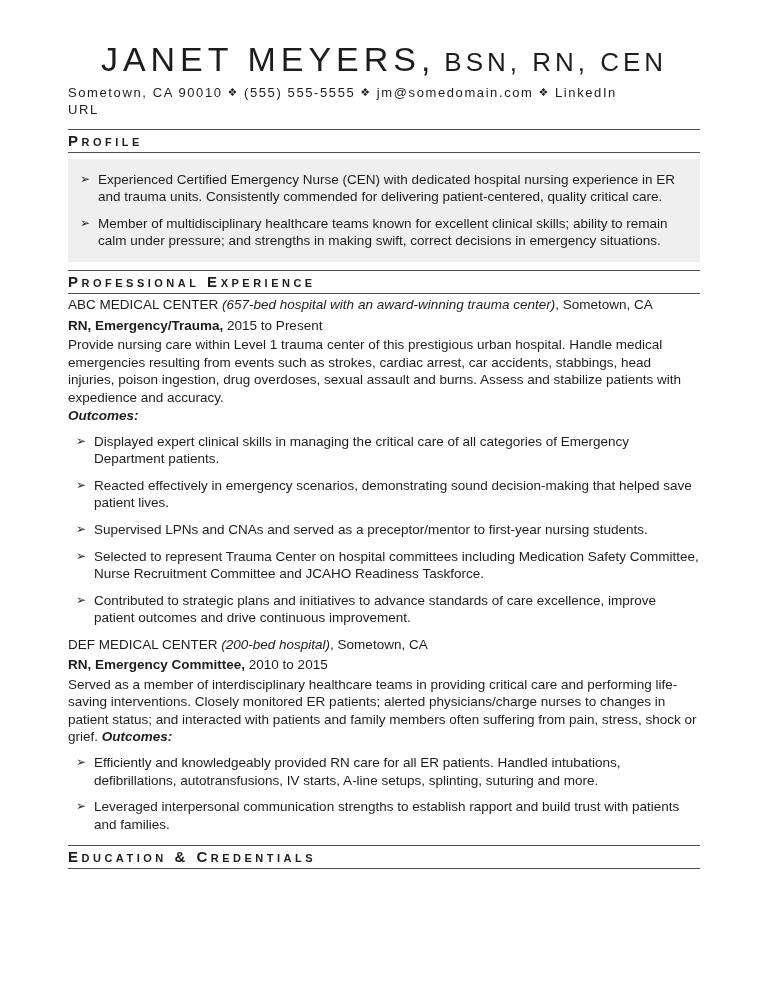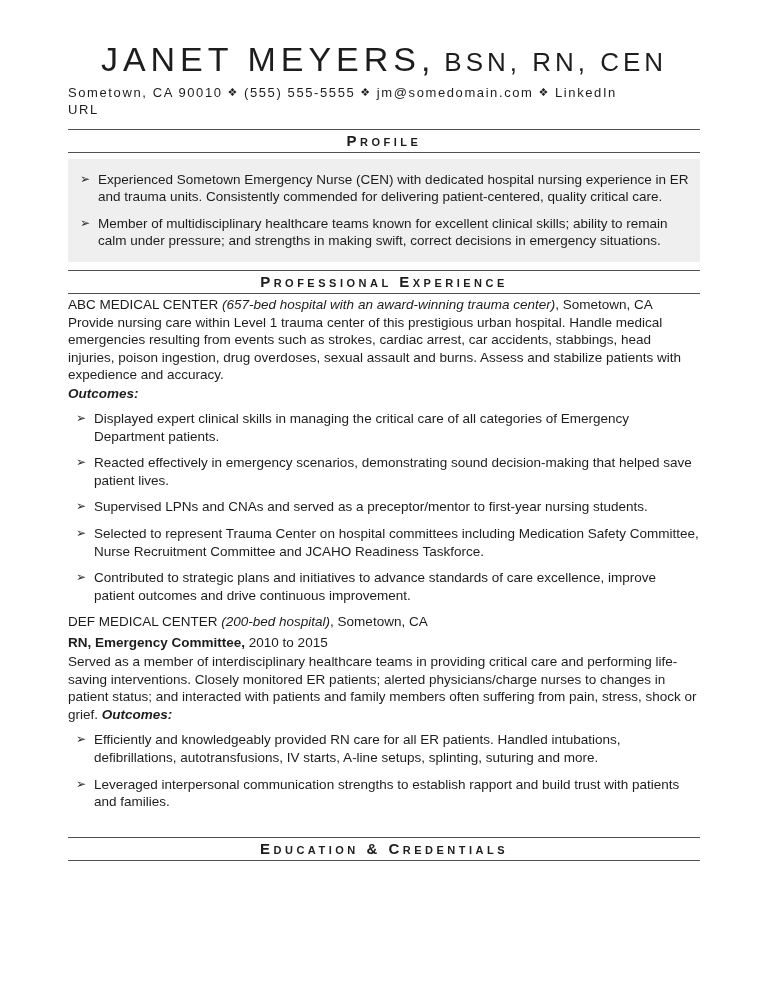--- a/index.html
+++ b/index.html
@@ -16,21 +16,21 @@
   .name-main  { font-size: 34px; letter-spacing: 5px; }
   .name-creds { font-size: 26px; letter-spacing: 4px; }
   .contact-line {
     text-align: left; font-size: 13px; letter-spacing: 1.6px;
     line-height: 1.3; margin-bottom: 10px;
   }
   .sep { font-size: 11px; margin: 0 5px; position: relative; top: -1px; }
 
   
   .section-heading {
-    margin: 0; text-align: center;
+    margin: 0; text-align: left;
     font-size: 15px; font-weight: 700;
     font-variant-caps: small-caps; font-variant: small-caps;
     letter-spacing: 3.5px;
     border-top: 1.5px solid #4f4f4f; border-bottom: 1.5px solid #4f4f4f;
     padding: 2px 0 3px;
   }
 
   
   .body-text, .bullets li, .company-line, .title-line { font-size: 13.5px; line-height: 1.3; }
 
@@ -50,21 +50,21 @@
   .job { margin-top: 2px; }
   .company-line { margin: 0; }
   .company-note { font-style: italic; }
   .title-line { margin: 3px 0 2px; }
   .title-bold { font-weight: 700; }
   .summary { margin: 0; }
   .outcomes-label { font-weight: 700; font-style: italic; }
   p.outcomes-line { margin: 1px 0 0; font-size: 13.5px; line-height: 1.3; }
   .job ul.bullets { margin-top: 8px; }
 
-  .education-heading-wrap { margin-top: 26px; }
+  .education-heading-wrap { margin-top: 12px; }
 </style>
 </head>
 <body>
 
 <div class="page">
 
   <header>
     <h1 class="name-line"><span class="name-main">JANET MEYERS,</span> <span class="name-creds">BSN, RN, CEN</span></h1>
     <div class="contact-line">
       <span>Sometown, CA 90010</span><span class="sep">❖</span><span>(555) 555-5555</span><span class="sep">❖</span><span>jm@somedomain.com</span><span class="sep">❖</span><span>LinkedIn</span>
@@ -72,35 +72,36 @@
       <span>URL</span>
     </div>
   </header>
 
   <section>
     <h2 class="section-heading">Profile</h2>
     <div class="profile-box">
       <ul class="bullets">
         <li>
           <span class="glyph">➢</span>
-          <span class="li-text">Experienced Sometown Emergency Nurse (CEN) with dedicated hospital nursing experience in ER and trauma units. Consistently commended for delivering patient-centered, quality critical care.</span>
+          <span class="li-text">Experienced Certified Emergency Nurse (CEN) with dedicated hospital nursing experience in ER and trauma units. Consistently commended for delivering patient-centered, quality critical care.</span>
         </li>
         <li>
           <span class="glyph">➢</span>
           <span class="li-text">Member of multidisciplinary healthcare teams known for excellent clinical skills; ability to remain calm under pressure; and strengths in making swift, correct decisions in emergency situations.</span>
         </li>
       </ul>
     </div>
   </section>
 
   <section>
     <h2 class="section-heading">Professional Experience</h2>
 
     <article class="job">
       <p class="company-line"><span>ABC MEDICAL CENTER</span> <span class="company-note">(657-bed hospital with an award-winning trauma center)</span><span>, Sometown, CA</span></p>
+      <p class="title-line"><span class="title-bold">RN, Emergency/Trauma,</span> <span>2015 to Present</span></p>
       <p class="summary body-text">Provide nursing care within Level 1 trauma center of this prestigious urban hospital. Handle medical emergencies resulting from events such as strokes, cardiac arrest, car accidents, stabbings, head injuries, poison ingestion, drug overdoses, sexual assault and burns. Assess and stabilize patients with expedience and accuracy.</p>
       <p class="outcomes-line"><span class="outcomes-label">Outcomes:</span></p>
       <ul class="bullets">
         <li>
           <span class="glyph">➢</span>
           <span class="li-text">Displayed expert clinical skills in managing the critical care of all categories of Emergency Department patients.</span>
         </li>
         <li>
           <span class="glyph">➢</span>
           <span class="li-text">Reacted effectively in emergency scenarios, demonstrating sound decision-making that helped save patient lives.</span>

